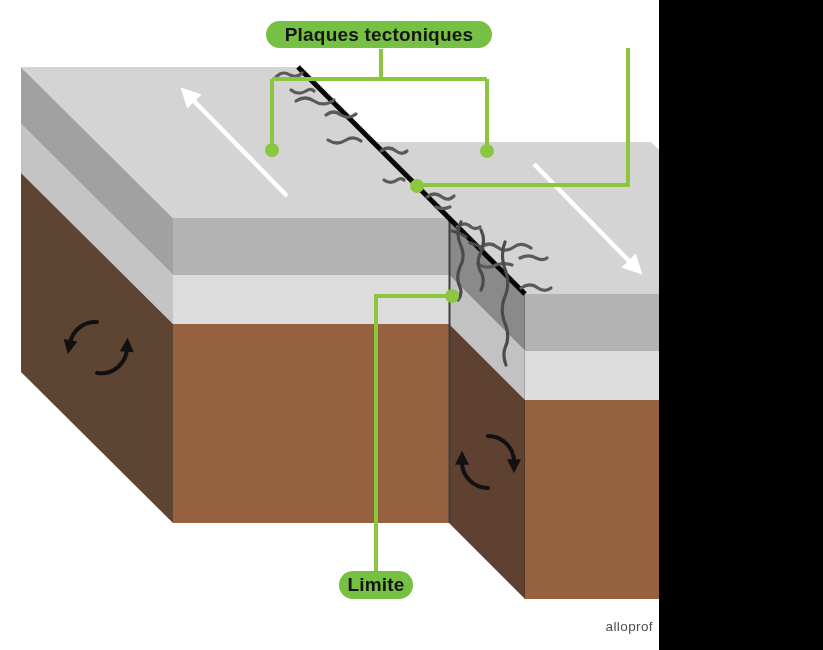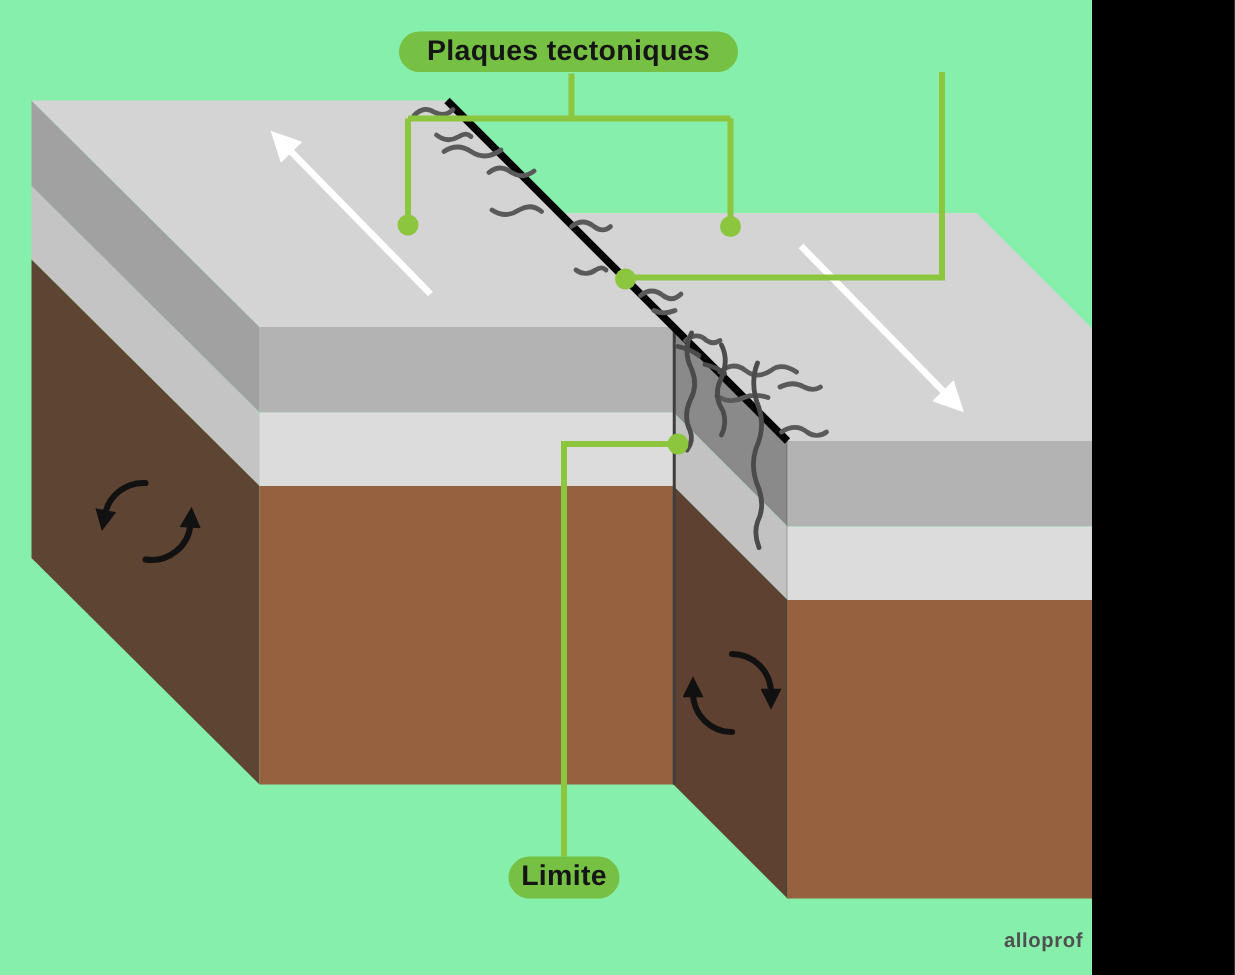--- a/index.html
+++ b/index.html
@@ -1,31 +1,31 @@
 <!DOCTYPE html>
 <html><head>
 <meta charset="utf-8">
 <style>
   html,body{margin:0;padding:0;background:#000;}
   .stage{
-    position:relative;width:728px;height:650px;background:#86efac;overflow:hidden;
+    position:relative;width:659px;height:650px;background:#ffffff;overflow:hidden;
     font-family:"Liberation Sans",sans-serif;
   }
   .stage svg{position:absolute;left:0;top:0;}
   .pill{
     position:absolute;display:flex;align-items:center;justify-content:center;
     background:#76C043;color:#151515;font-weight:700;font-size:19px;
     letter-spacing:.2px;border-radius:14px;white-space:nowrap;z-index:3;
   }
   #pill-plaques{left:266px;top:21px;width:226px;height:27px;}
   #pill-limite{left:504px;top:21px;width:246px;height:27px;}
   #pill-faille{left:339px;top:571px;width:74px;height:28px;}
   .watermark{
     position:absolute;right:6px;bottom:16px;color:#4F4F4F;
-    font-size:13.5px;font-weight:700;letter-spacing:.4px;z-index:3;text-align:center;
+    font-size:13.5px;font-weight:400;letter-spacing:.4px;z-index:3;text-align:center;
   }
 </style>
 </head>
 <body>
 
 <div class="stage">
 
   <svg width="823" height="650" viewBox="0 0 823 650">
     <defs>
       <marker id="whiteArrow" viewBox="0 0 10 10" refX="1" refY="5" markerWidth="24" markerHeight="20" markerUnits="userSpaceOnUse" orient="auto">

